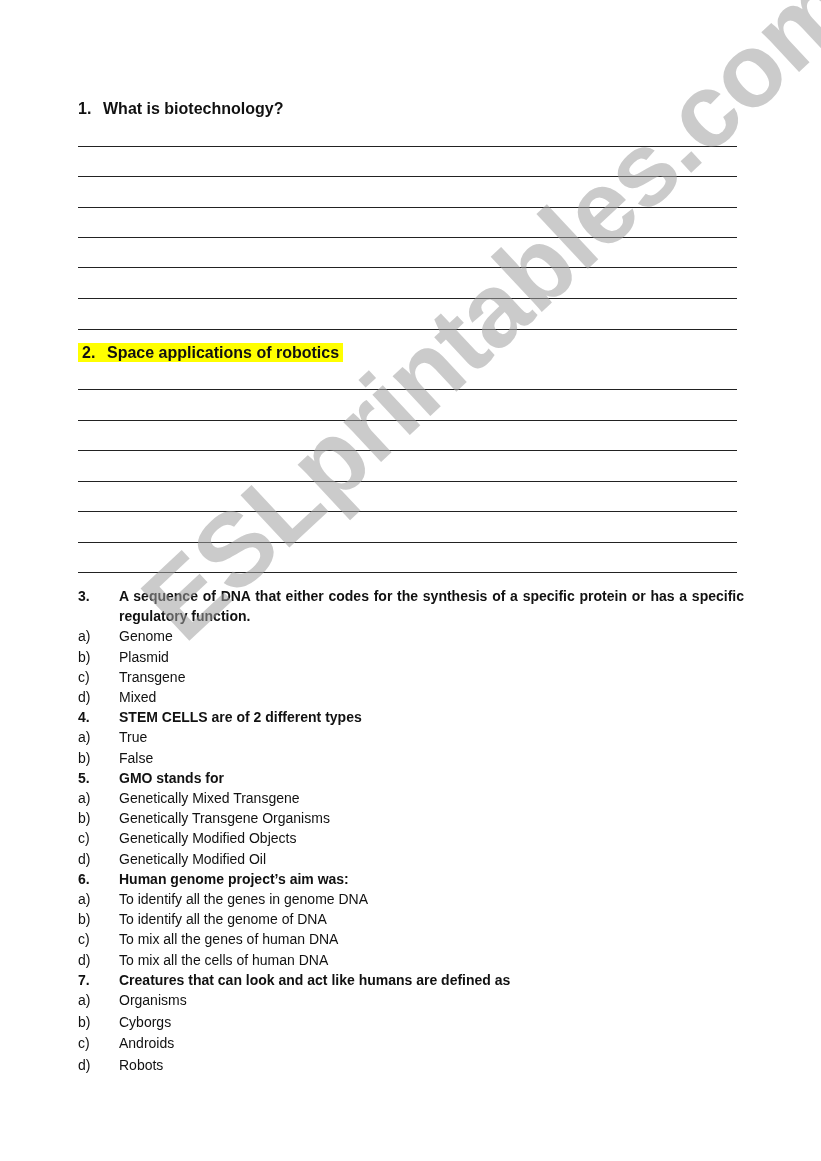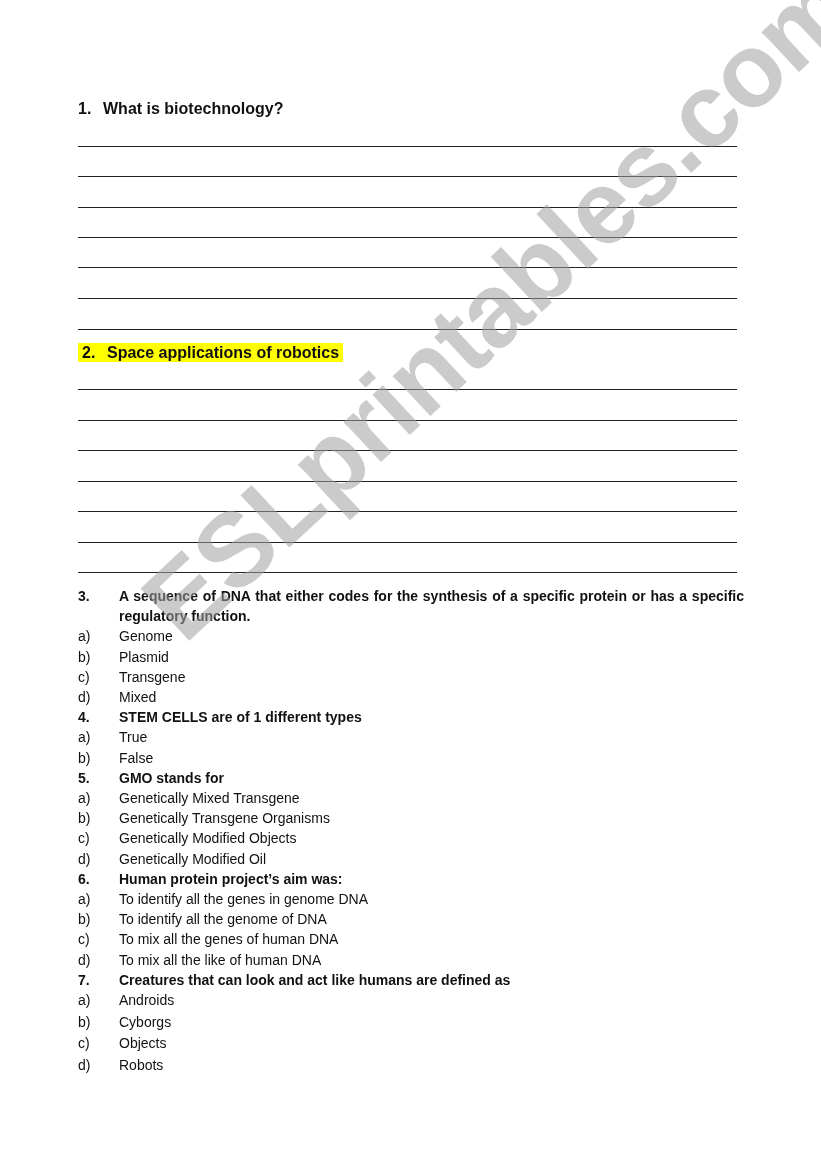--- a/index.html
+++ b/index.html
@@ -73,21 +73,21 @@
         <span class="lbl">c)</span>
         <span class="txt">Transgene</span>
       </div>
     <div class="row">
         <span class="lbl">d)</span>
         <span class="txt">Mixed</span>
       </div>
 
     <div class="row bold">
         <span class="lbl">4.</span>
-        <span class="txt">STEM CELLS are of 1 different types</span>
+        <span class="txt">STEM CELLS are of 2 different types</span>
       </div>
     <div class="row">
         <span class="lbl">a)</span>
         <span class="txt">True</span>
       </div>
     <div class="row">
         <span class="lbl">b)</span>
         <span class="txt">False</span>
       </div>
 
@@ -107,54 +107,54 @@
         <span class="lbl">c)</span>
         <span class="txt">Genetically Modified Objects</span>
       </div>
     <div class="row">
         <span class="lbl">d)</span>
         <span class="txt">Genetically Modified Oil</span>
       </div>
 
     <div class="row bold">
         <span class="lbl">6.</span>
-        <span class="txt">Human protein project’s aim was:</span>
+        <span class="txt">Human genome project’s aim was:</span>
       </div>
     <div class="row">
         <span class="lbl">a)</span>
         <span class="txt">To identify all the genes in genome DNA</span>
       </div>
     <div class="row">
         <span class="lbl">b)</span>
         <span class="txt">To identify all the genome of DNA</span>
       </div>
     <div class="row">
         <span class="lbl">c)</span>
         <span class="txt">To mix all the genes of human DNA</span>
       </div>
     <div class="row">
         <span class="lbl">d)</span>
-        <span class="txt">To mix all the like of human DNA</span>
+        <span class="txt">To mix all the cells of human DNA</span>
       </div>
 
     <div class="row bold">
         <span class="lbl">7.</span>
         <span class="txt">Creatures that can look and act like humans are defined as</span>
       </div>
     <div class="row sp">
         <span class="lbl">a)</span>
-        <span class="txt">Androids</span>
+        <span class="txt">Organisms</span>
       </div>
     <div class="row sp">
         <span class="lbl">b)</span>
         <span class="txt">Cyborgs</span>
       </div>
     <div class="row sp">
         <span class="lbl">c)</span>
-        <span class="txt">Objects</span>
+        <span class="txt">Androids</span>
       </div>
     <div class="row sp">
         <span class="lbl">d)</span>
         <span class="txt">Robots</span>
       </div>
   </div>
 
   <div class="watermark">ESLprintables.com</div>
 </div>
 

